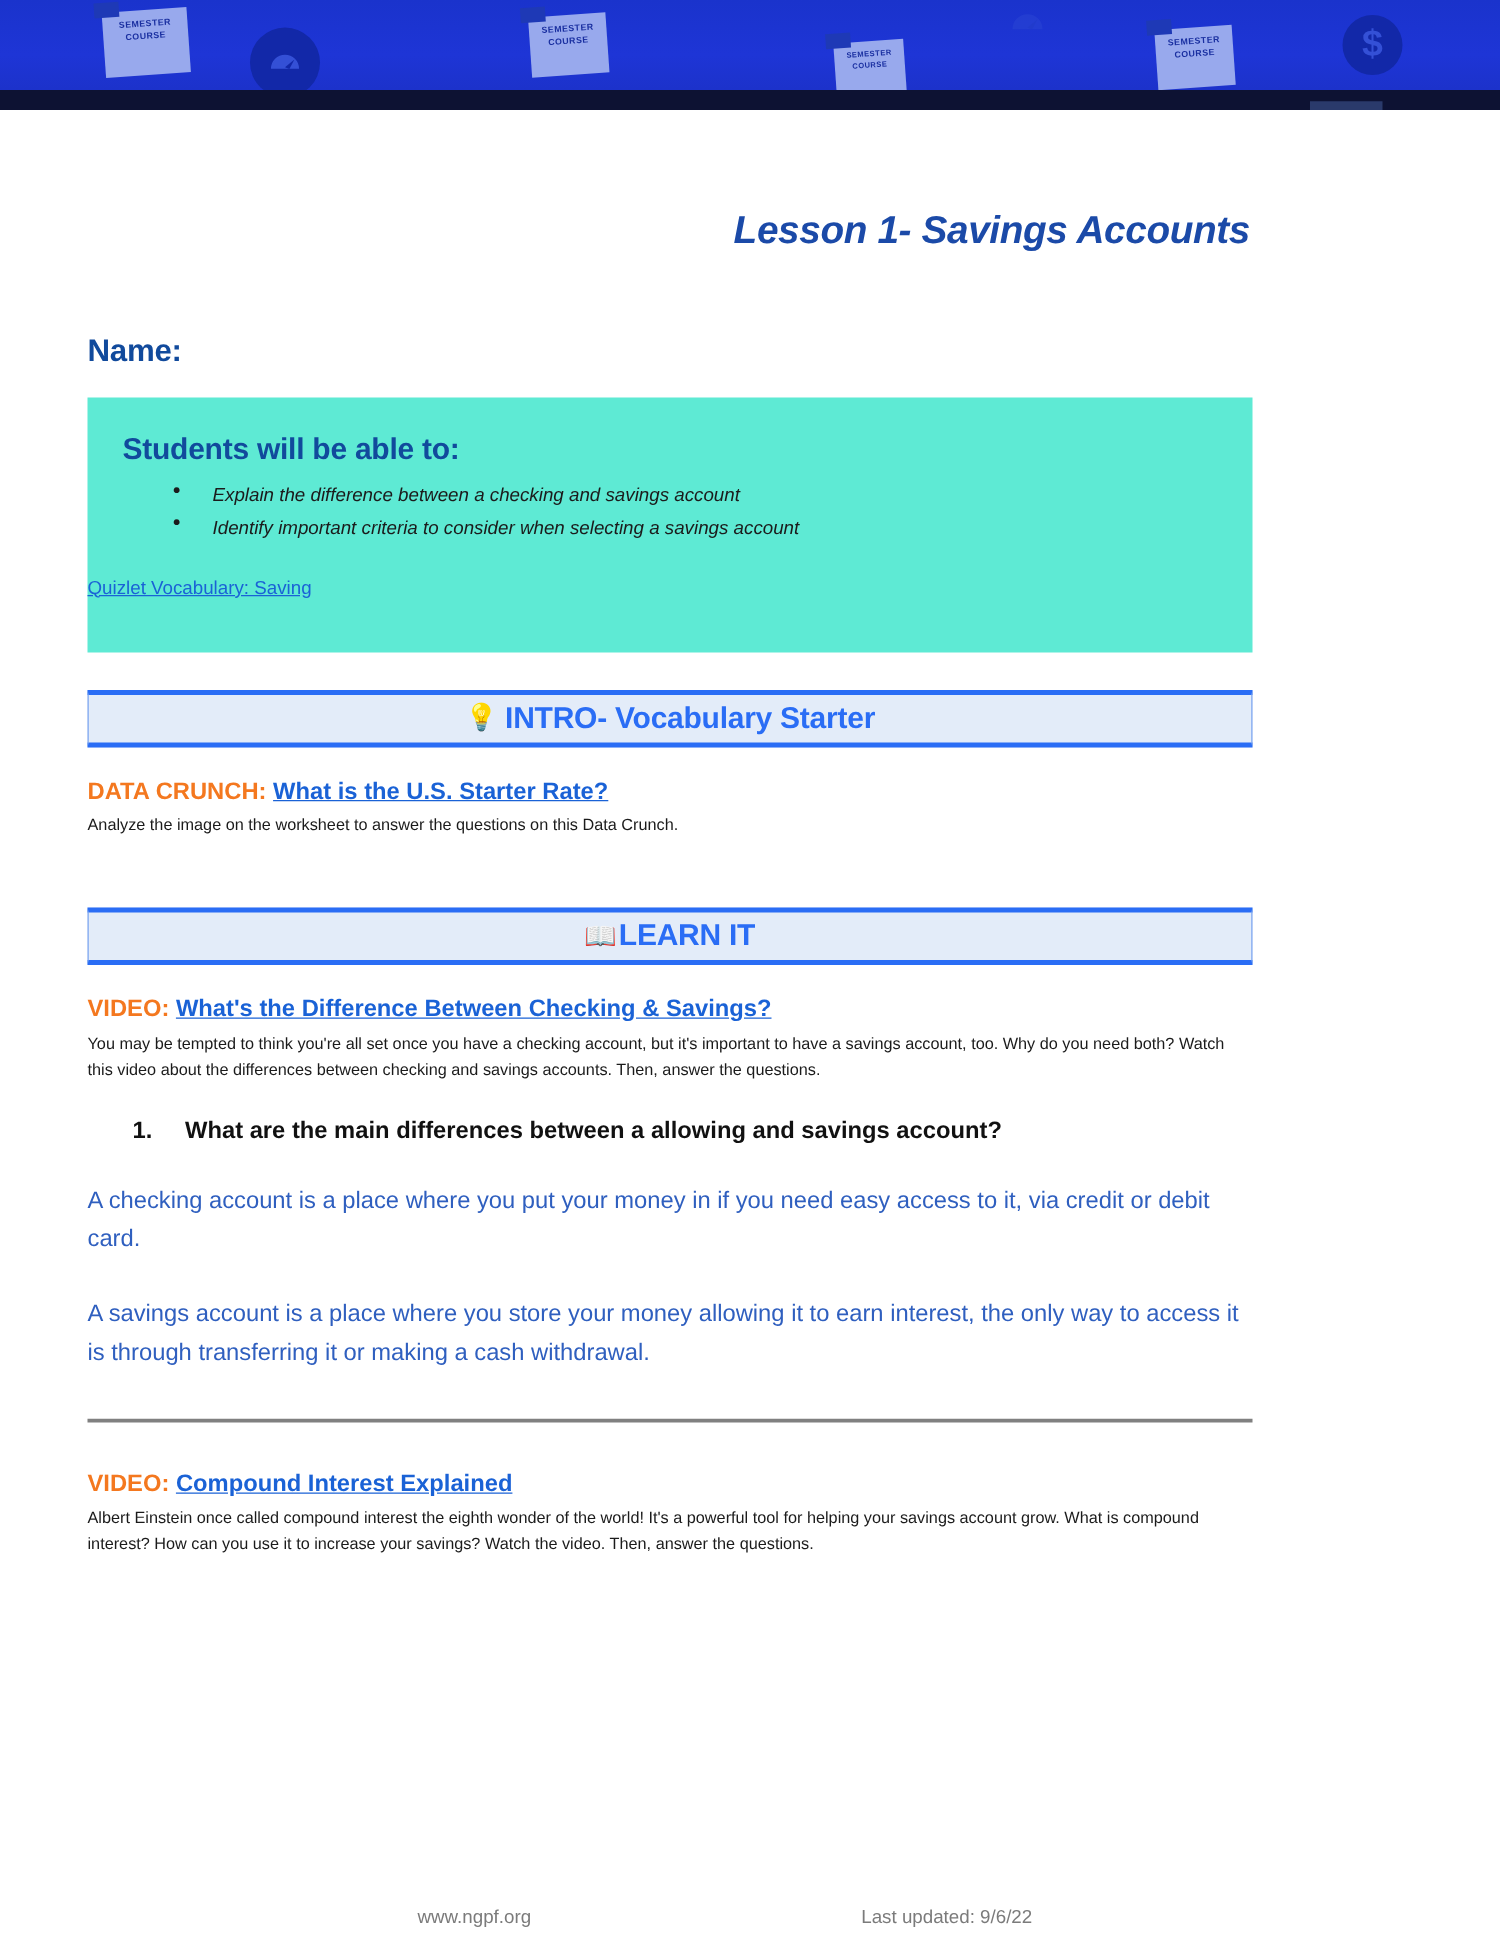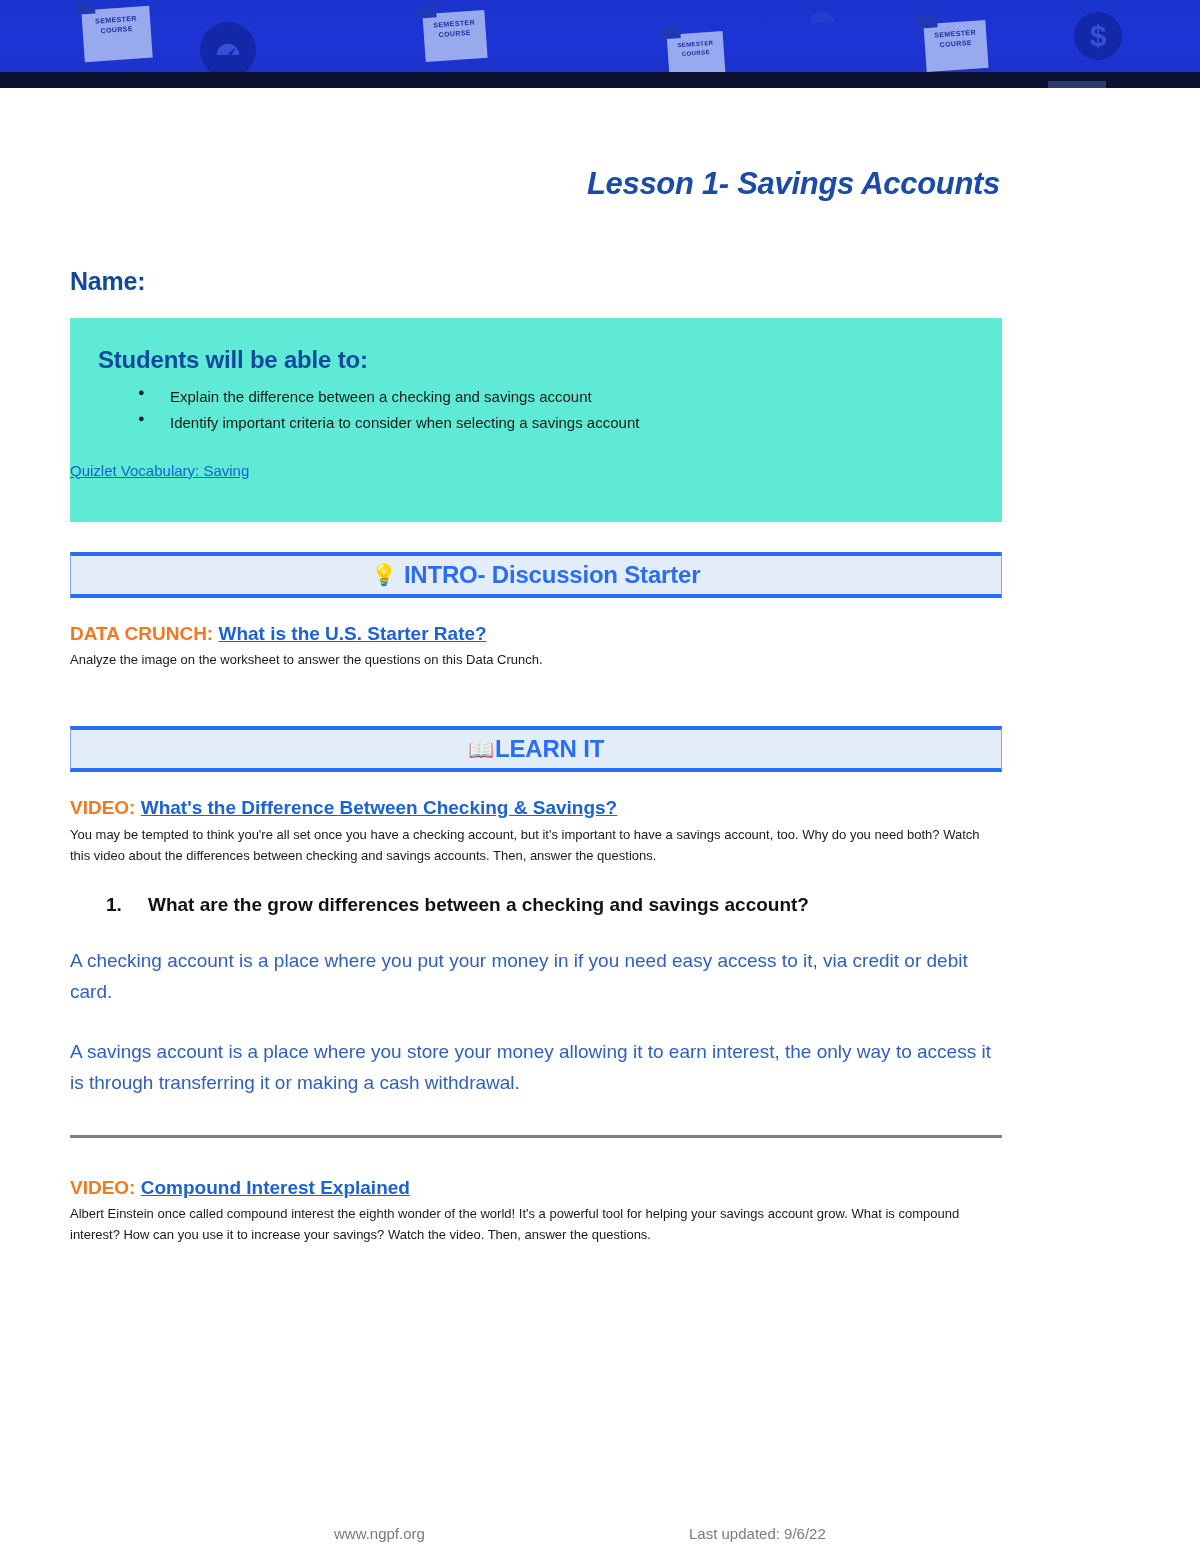--- a/index.html
+++ b/index.html
@@ -121,20 +121,21 @@
     margin: 10px 0 0 0;
     padding: 0 0 0 28px;
     list-style: none;
   }
   .obj-list li {
     position: relative;
     font-size: 15px;
     color: #1b1b1b;
     line-height: 1.72;
     padding-left: 72px;
+    font-style: italic;
   }
   .obj-list li::before {
     content: "\25CF";
     position: absolute;
     left: 40px;
     top: -1px;
     font-size: 11px;
     color: #1b1b1b;
   }
   .quizlet-wrap {
@@ -316,21 +317,21 @@
       <li>Explain the difference between a checking and savings account</li>
       <li>Identify important criteria to consider when selecting a savings account</li>
     </ul>
     <div class="quizlet-wrap">
       <a class="quizlet-link" href="#">Quizlet Vocabulary: Saving</a>
     </div>
   </div>
 
   <div class="section-banner">
     <span class="banner-icon">💡</span>
-    <span class="banner-label">INTRO- Discussion Starter</span>
+    <span class="banner-label">INTRO- Vocabulary Starter</span>
   </div>
 
   <div class="block">
     <div class="label-line">
       <span class="label-kicker">DATA CRUNCH:</span>
       <a class="label-link" href="#">What is the U.S. Starter Rate?</a>
     </div>
     <p class="body-text">Analyze the image on the worksheet to answer the questions on this Data Crunch.</p>
   </div>
 
@@ -342,21 +343,21 @@
   <div class="block">
     <div class="label-line">
       <span class="label-kicker">VIDEO:</span>
       <a class="label-link" href="#">What's the Difference Between Checking &amp; Savings?</a>
     </div>
     <p class="body-text">You may be tempted to think you're all set once you have a checking account, but it's important to have a savings account, too. Why do you need both? Watch this video about the differences between checking and savings accounts. Then, answer the questions.</p>
 
     <ul class="q-list">
       <li>
         <span class="q-num">1.</span>
-        <span>What are the grow differences between a checking and savings account?</span>
+        <span>What are the main differences between a allowing and savings account?</span>
       </li>
     </ul>
 
     <p class="answer">A checking account is a place where you put your money in if you need easy access to it, via credit or debit card.</p>
     <p class="answer second">A savings account is a place where you store your money allowing it to earn interest, the only way to access it is through transferring it or making a cash withdrawal.</p>
   </div>
 
   <hr class="hr-rule">
 
   <div class="block" style="margin-top:36px;">

